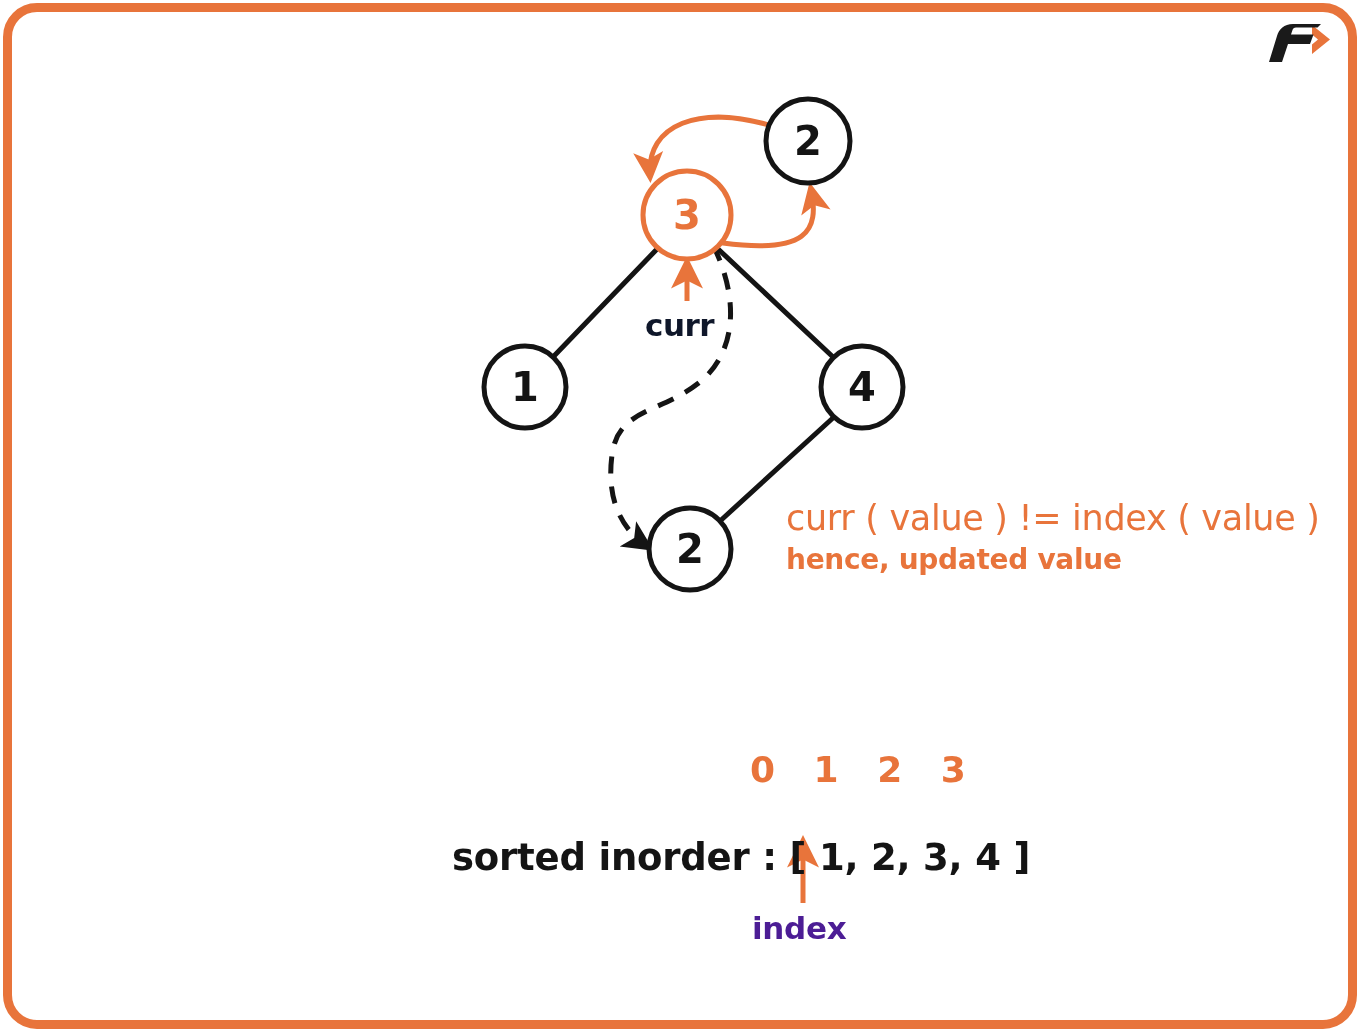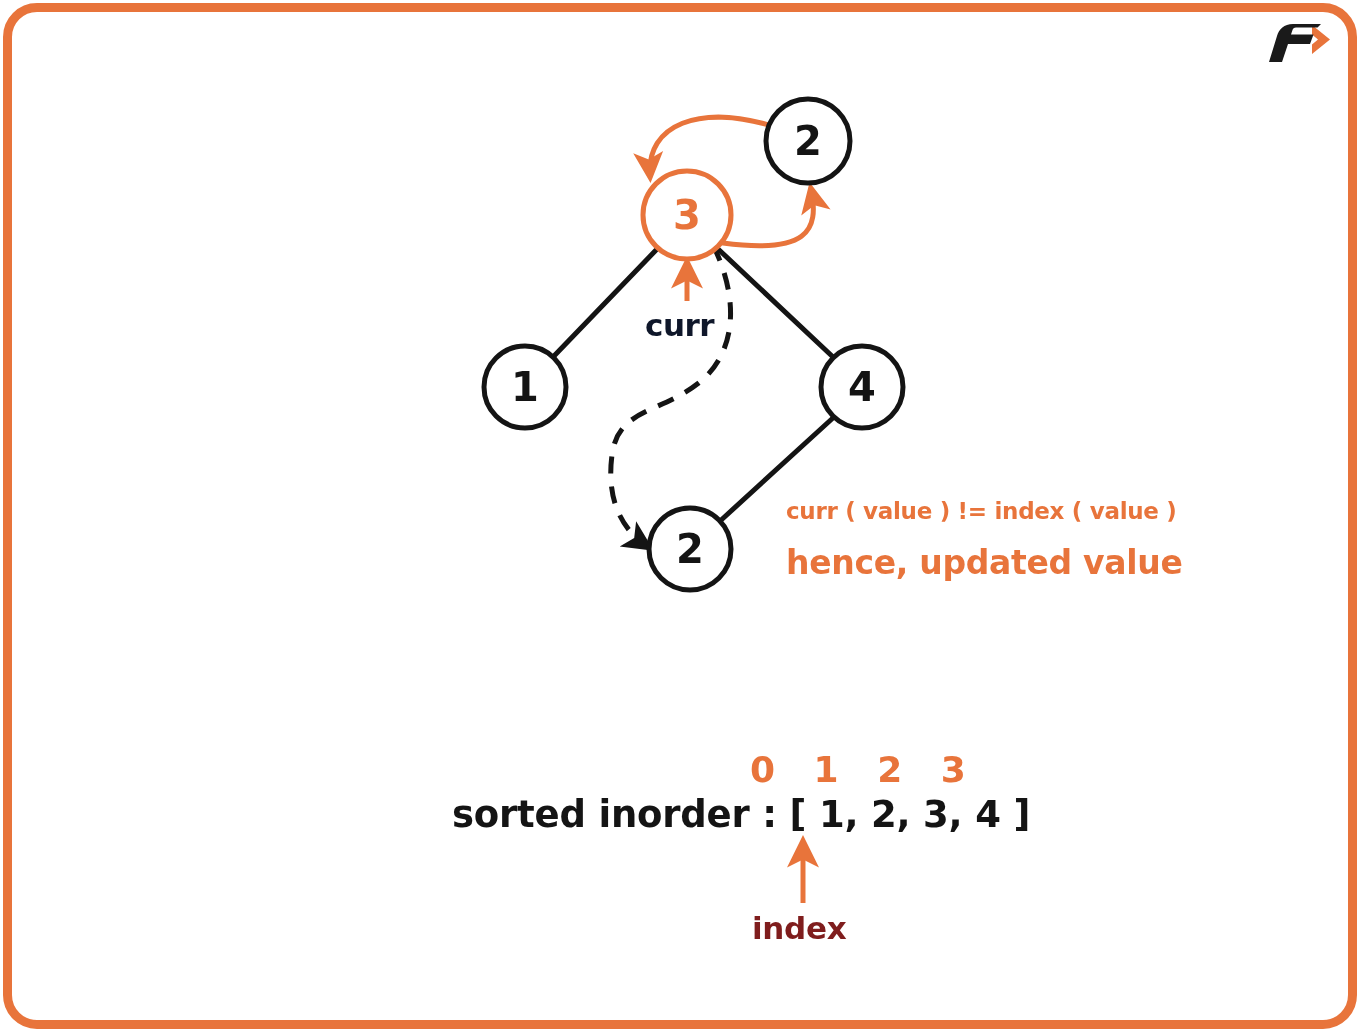--- a/index.html
+++ b/index.html
@@ -59,56 +59,56 @@
     left: 645px;
     top: 307px;
     font-size: 31px;
     font-weight: bold;
     color: #0f172a;
     letter-spacing: -0.5px;
   }
   #note-line1 {
     left: 786px;
     top: 498px;
-    font-size: 23px;
-    font-weight: bold;
+    font-size: 35px;
+    font-weight: normal;
     color: #e8743b;
     letter-spacing: -0.3px;
   }
   #note-line2 {
     left: 786px;
     top: 543px;
-    font-size: 33px;
+    font-size: 28px;
     font-weight: bold;
     color: #e8743b;
     letter-spacing: -0.3px;
   }
   #index-digits {
     left: 750px;
     top: 749px;
     font-size: 36px;
     font-weight: 700;
     color: #e8743b;
     letter-spacing: 13px;
   }
   #sorted-line {
     left: 452px;
-    top: 793px;
+    top: 836px;
     font-size: 37px;
     font-weight: bold;
     color: #141414;
     letter-spacing: -0.2px;
     text-align: right;
   }
   #index-label {
     left: 752px;
     top: 910px;
     font-size: 31px;
     font-weight: bold;
-    color: #7f1d1d;
+    color: #4c1d95;
     letter-spacing: -0.3px;
   }
 </style>
 </head>
 <body>
 
 <div id="canvas">
 
   <svg id="diagram" viewBox="0 0 1360 1032">
     <defs>

